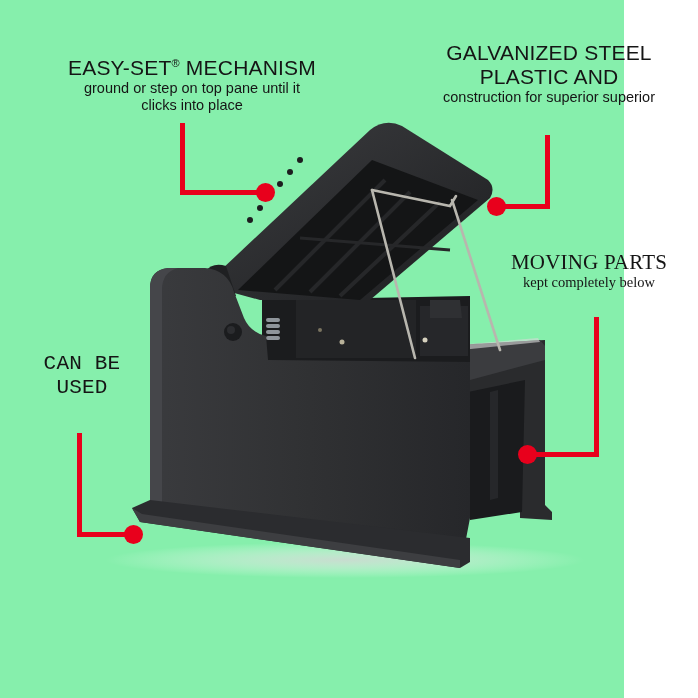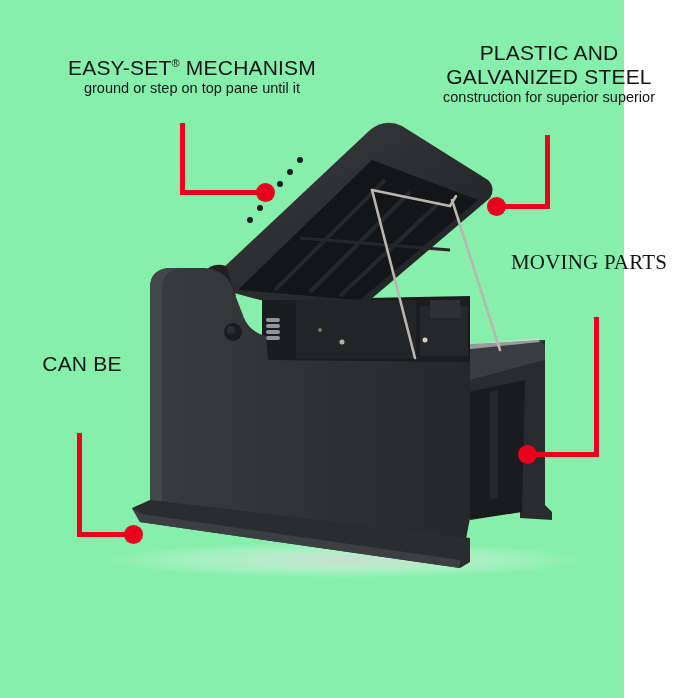--- a/index.html
+++ b/index.html
@@ -91,41 +91,44 @@
     <path d="M132 508 L150 500 L470 538 L470 562 L460 568 L140 522 Z" fill="#2b2c2f"></path>
     <path d="M132 508 L140 522 L460 568 L460 560 L142 514 Z" fill="#3d3e41"></path>
 
     <circle cx="233" cy="332" r="9" fill="#1b1c1e"></circle>
     <circle cx="231" cy="330" r="4" fill="#2c2d30"></circle>
   </svg>
 
   <div class="label" style="left:52px; top:56px; width:280px;">
     <span class="title"><span>EASY-SET</span><span class="sup">®</span><span> MECHANISM</span></span>
     <span class="sub">ground or step on top pane until it</span>
+    <span class="sub">clicks into place</span>
   </div>
   <div class="leader" style="left:180px; top:123px; width:5px; height:72px;"></div>
   <div class="leader" style="left:180px; top:190px; width:88px; height:5px;"></div>
   <div class="dot" style="left:256px; top:183px;"></div>
 
   <div class="label" style="left:414px; top:41px; width:270px;">
+    <span class="title">GALVANIZED STEEL</span>
     <span class="title">PLASTIC AND</span>
-    <span class="title">GALVANIZED STEEL</span>
     <span class="sub">construction for superior superior</span>
   </div>
   <div class="leader" style="left:545px; top:135px; width:5px; height:74px;"></div>
   <div class="leader" style="left:500px; top:204px; width:50px; height:5px;"></div>
   <div class="dot" style="left:487px; top:197px;"></div>
 
   <div class="label" style="left:494px; top:250px; width:190px;font-family:Liberation Serif, serif;">
     <span class="title">MOVING PARTS</span>
+    <span class="sub">kept completely below</span>
   </div>
   <div class="leader" style="left:594px; top:317px; width:5px; height:140px;"></div>
   <div class="leader" style="left:530px; top:452px; width:69px; height:5px;"></div>
   <div class="dot" style="left:518px; top:445px;"></div>
 
-  <div class="label" style="left:14px; top:352px; width:136px;">
+  <div class="label" style="left:14px; top:352px; width:136px;font-family:Liberation Mono, monospace;">
     <span class="title">CAN BE</span>
+    <span class="title">USED</span>
   </div>
   <div class="leader" style="left:77px; top:433px; width:5px; height:104px;"></div>
   <div class="leader" style="left:77px; top:532px; width:60px; height:5px;"></div>
   <div class="dot" style="left:124px; top:525px;"></div>
 
 </div>
 
 </body></html>

